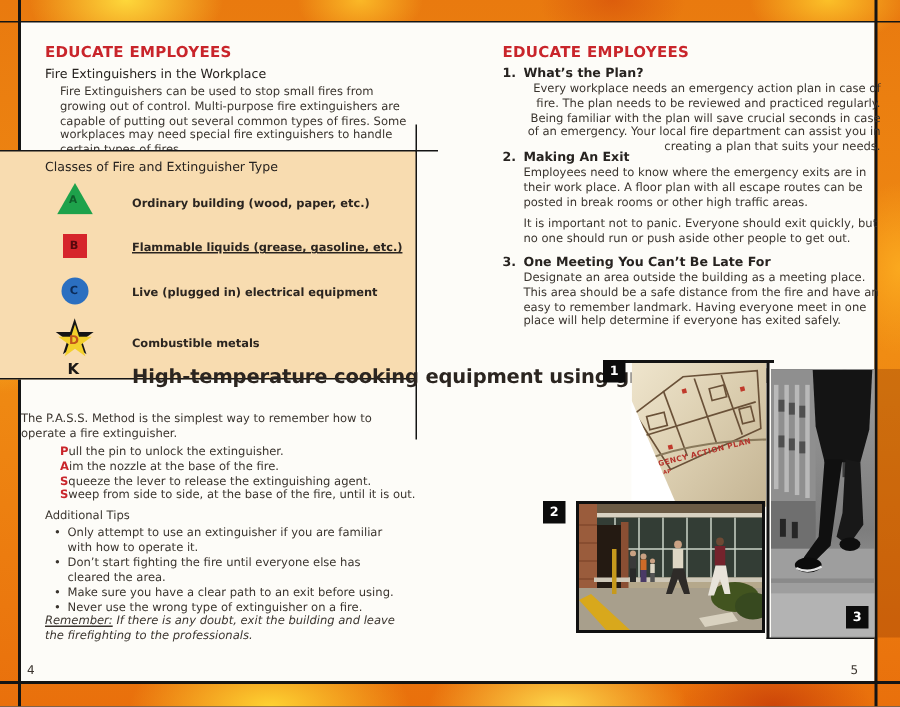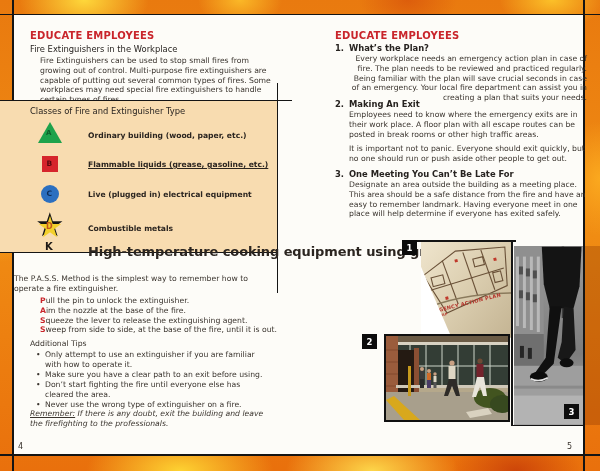--- a/index.html
+++ b/index.html
@@ -131,22 +131,22 @@
   <div class="body-text" style="left:40px; top:296px; width:250px;">
     <div class="pass-line"><span class="pass-lead">P</span><span>ull the pin to unlock the extinguisher.</span></div>
     <div class="pass-line"><span class="pass-lead">A</span><span>im the nozzle at the base of the fire.</span></div>
     <div class="pass-line"><span class="pass-lead">S</span><span>queeze the lever to release the extinguishing agent.</span></div>
     <div class="pass-line"><span class="pass-lead">S</span><span>weep from side to side, at the base of the fire, until it is out.</span></div>
   </div>
 
   <div class="body-text" style="left:30px; top:339px;">Additional Tips</div>
   <ul class="tips-list body-text" style="left:36px; top:350px; width:232px;">
     <li>Only attempt to use an extinguisher if you are familiar with how to operate it.</li>
+    <li>Don’t start fighting the fire until everyone else has cleared the area.</li>
     <li>Make sure you have a clear path to an exit before using.</li>
-    <li>Don’t start fighting the fire until everyone else has cleared the area.</li>
     <li>Never use the wrong type of extinguisher on a fire.</li>
   </ul>
 
   <div class="body-text remember" style="left:30px; top:409px; width:242px;">
     <i><span class="u">Remember:</span><span> If there is any doubt, exit the building and leave the firefighting to the professionals.</span></i>
   </div>
 
   <div class="page-num" style="left:18px; top:442px;">4</div>
 
   <div class="h-red" style="left:335px; top:30px;">EDUCATE EMPLOYEES</div>

